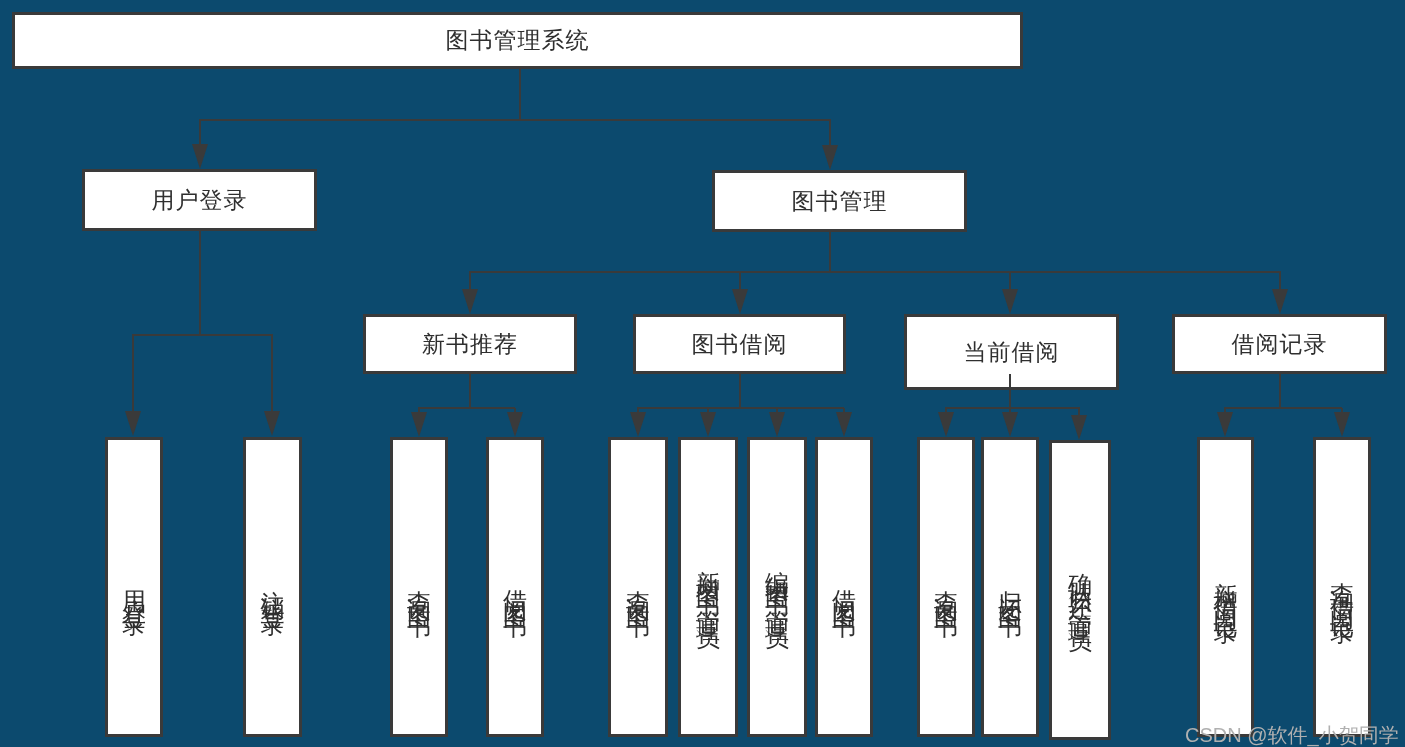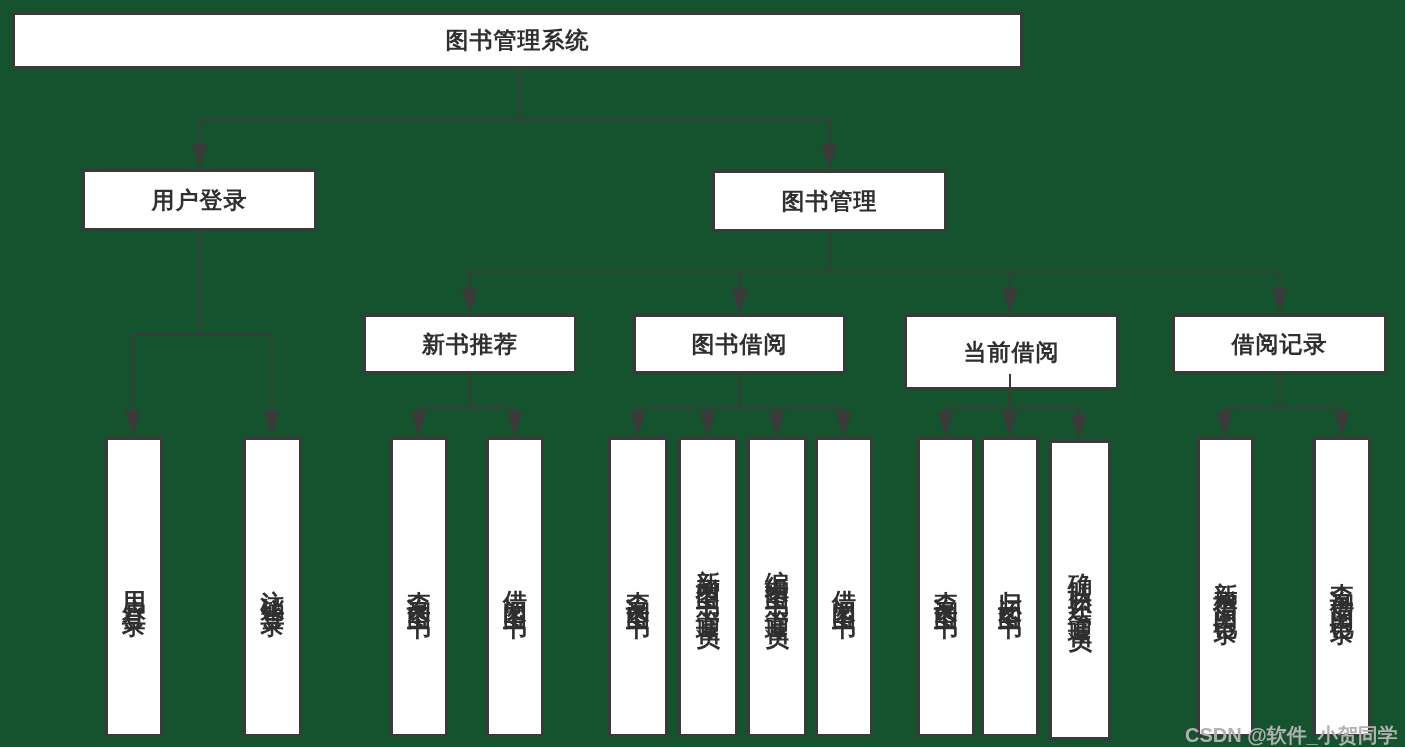--- a/index.html
+++ b/index.html
@@ -1,18 +1,18 @@
 <!DOCTYPE html>
 <html><head>
 <meta charset="utf-8">
 <style>
   html,body{margin:0;padding:0;background:#fff;}
   .canvas{
-    position:relative;width:1405px;height:747px;background:#14532d;
-    font-family:"Liberation Sans",sans-serif;color:#2f2f2f;overflow:hidden;font-weight:bold;
+    position:relative;width:1405px;height:747px;background:#0c4a6e;
+    font-family:"Liberation Sans",sans-serif;color:#2f2f2f;overflow:hidden;
   }
   .box{
     position:absolute;border:3px solid #3a3a3a;background:#ffffff;
     box-sizing:border-box;display:flex;align-items:center;justify-content:center;
   }
   .hlabel{font-size:23px;letter-spacing:1px;white-space:nowrap;}
   .leaf .vlabel{
     writing-mode:vertical-rl;text-orientation:mixed;
     font-size:24px;letter-spacing:8px;line-height:1.0;white-space:nowrap;
   }
@@ -30,21 +30,21 @@
 
 <div class="canvas">
 
   <div class="box" style="left:12px;top:12px;width:1011px;height:57px">
     <span class="hlabel">图书管理系统</span>
   </div>
 
   <div class="box" style="left:82px;top:169px;width:235px;height:62px">
     <span class="hlabel">用户登录</span>
   </div>
-  <div class="box" style="left:712px;top:170px;width:235px;height:62px">
+  <div class="box" style="left:712px;top:170px;width:255px;height:62px">
     <span class="hlabel">图书管理</span>
   </div>
 
   <div class="box" style="left:633px;top:314px;width:213px;height:60px">
     <span class="hlabel">图书借阅</span>
   </div>
   <div class="box" style="left:363px;top:314px;width:214px;height:60px">
     <span class="hlabel">新书推荐</span>
   </div>
   <div class="box" style="left:904px;top:314px;width:215px;height:76px">

